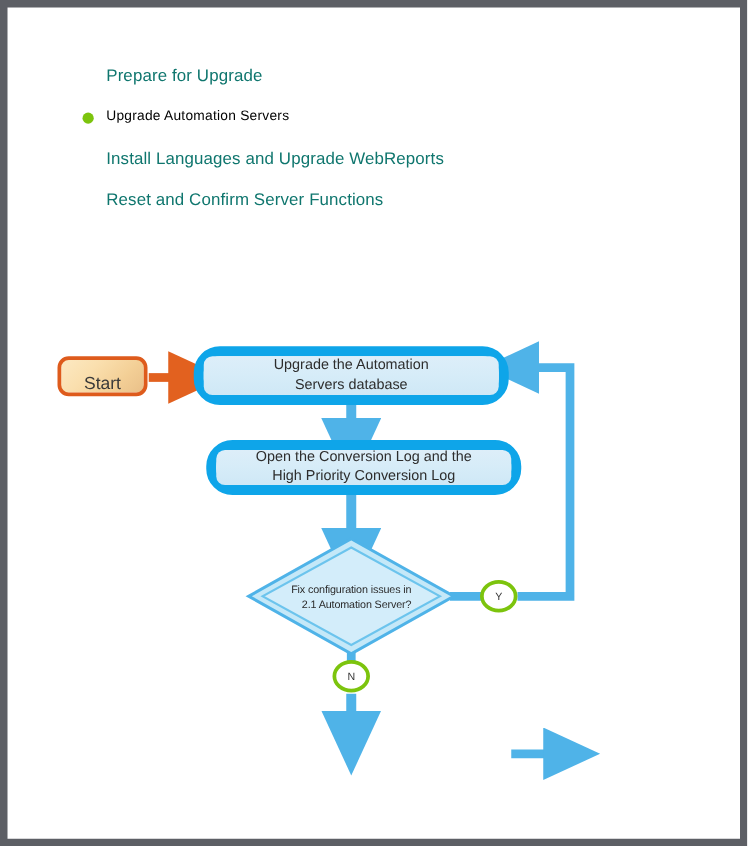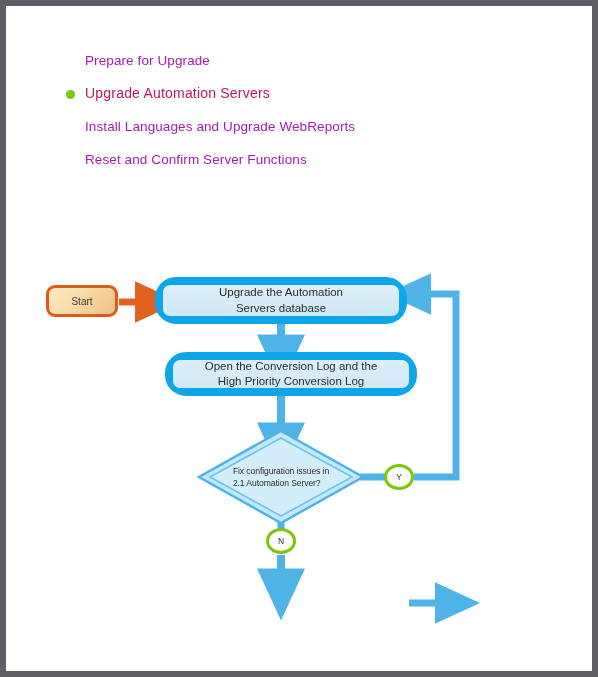--- a/index.html
+++ b/index.html
@@ -59,26 +59,26 @@
     width: 9px;
     height: 9px;
     border-radius: 50%;
     background: #7cc40d;
   }
   .step-label {
     position: absolute;
     left: 19px;
     top: 0;
     font-size: 13.5px;
-    color: #a21caf;
+    color: #0f766e;
     letter-spacing: 0.1px;
   }
   .step-row.active .step-label {
-    color: #be185d;
-    font-size: 14px;
+    color: #000000;
+    font-size: 11px;
     letter-spacing: 0.2px;
   }
 
   
   .flow {
     position: absolute;
     left: 0;
     top: 0;
     width: 598px;
     height: 677px;
@@ -90,23 +90,23 @@
   }
 
   
   .term {
     position: absolute;
     box-sizing: border-box;
     border: 3px solid #de5b1c;
     border-radius: 9px;
     background: linear-gradient(135deg, #fce9c2 0%, #fadfae 35%, #f3cf96 70%, #e9bf88 100%);
     display: flex;
-    align-items: center;
-    justify-content: center;
-    font-size: 10px;
+    align-items: flex-end;
+    justify-content: center;
+    font-size: 14px;
     color: #3a3a3a;
   }
 
   
   .proc {
     position: absolute;
     box-sizing: border-box;
     border: 8px solid #0ea5e9;
     border-radius: 21px;
     background: #ffffff;
@@ -133,21 +133,21 @@
   }
   .diamond-text {
     position: absolute;
     left: 0;
     top: 0;
     width: 100%;
     height: 100%;
     display: flex;
     align-items: center;
     justify-content: center;
-    text-align: left;
+    text-align: right;
     font-size: 8.6px;
     color: #2b2b2b;
     line-height: 1.45;
     letter-spacing: -0.1px;
   }
 
   
   .junction {
     position: absolute;
     box-sizing: border-box;

